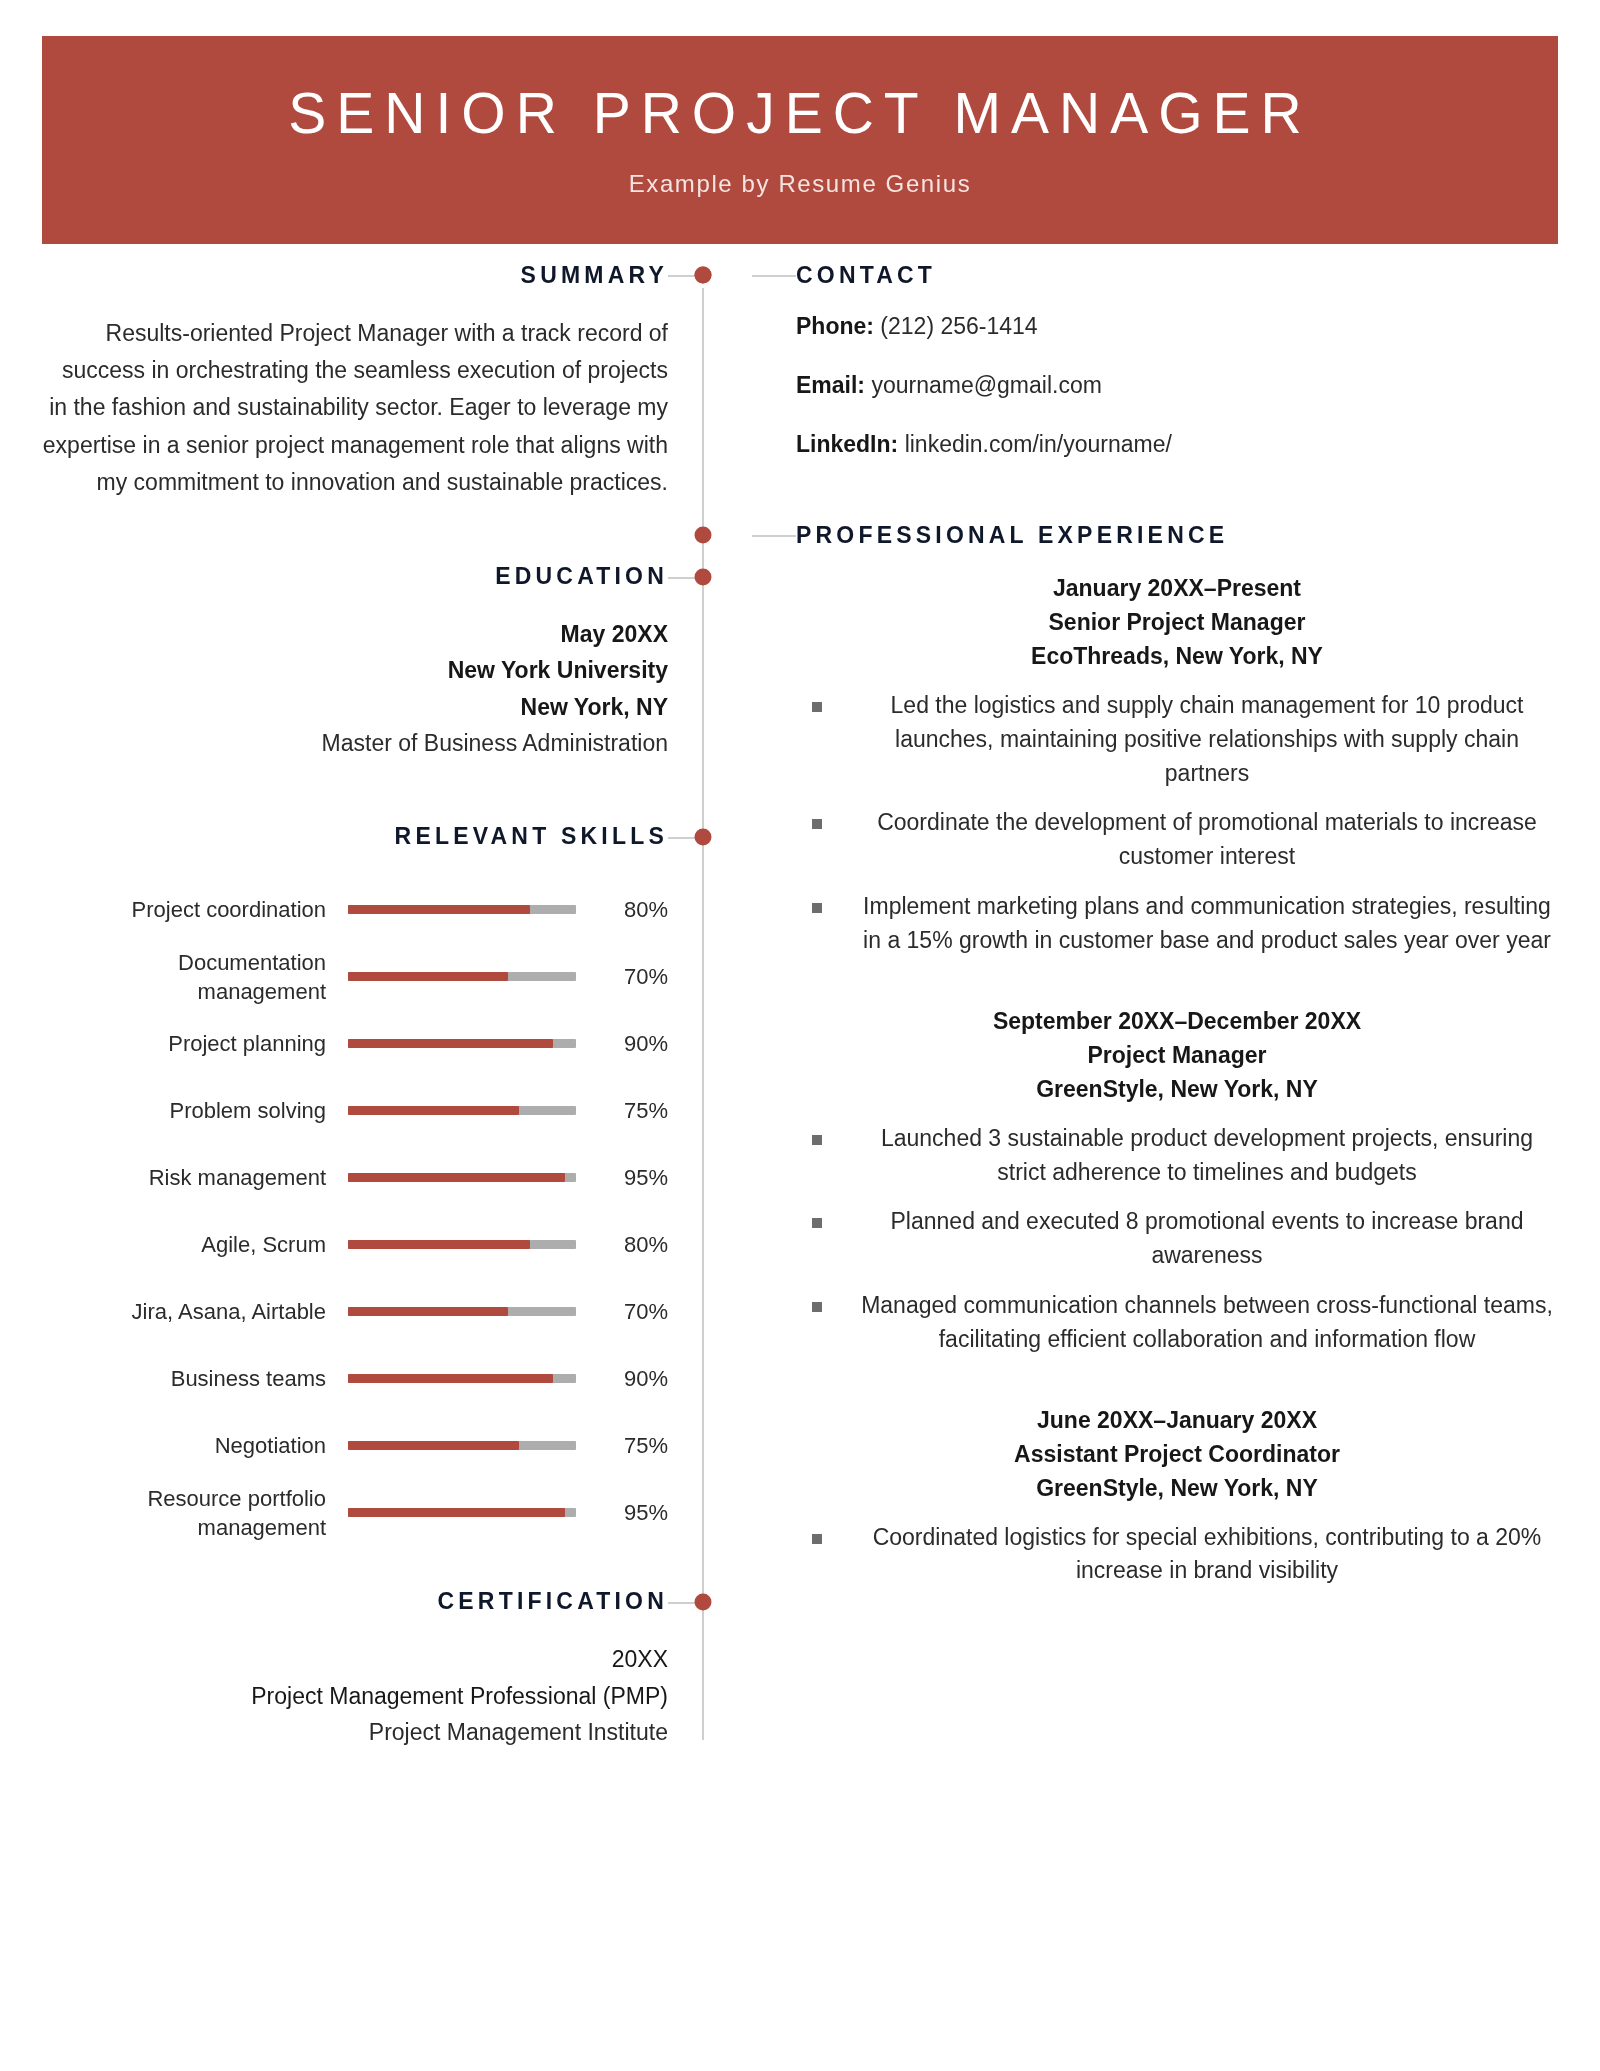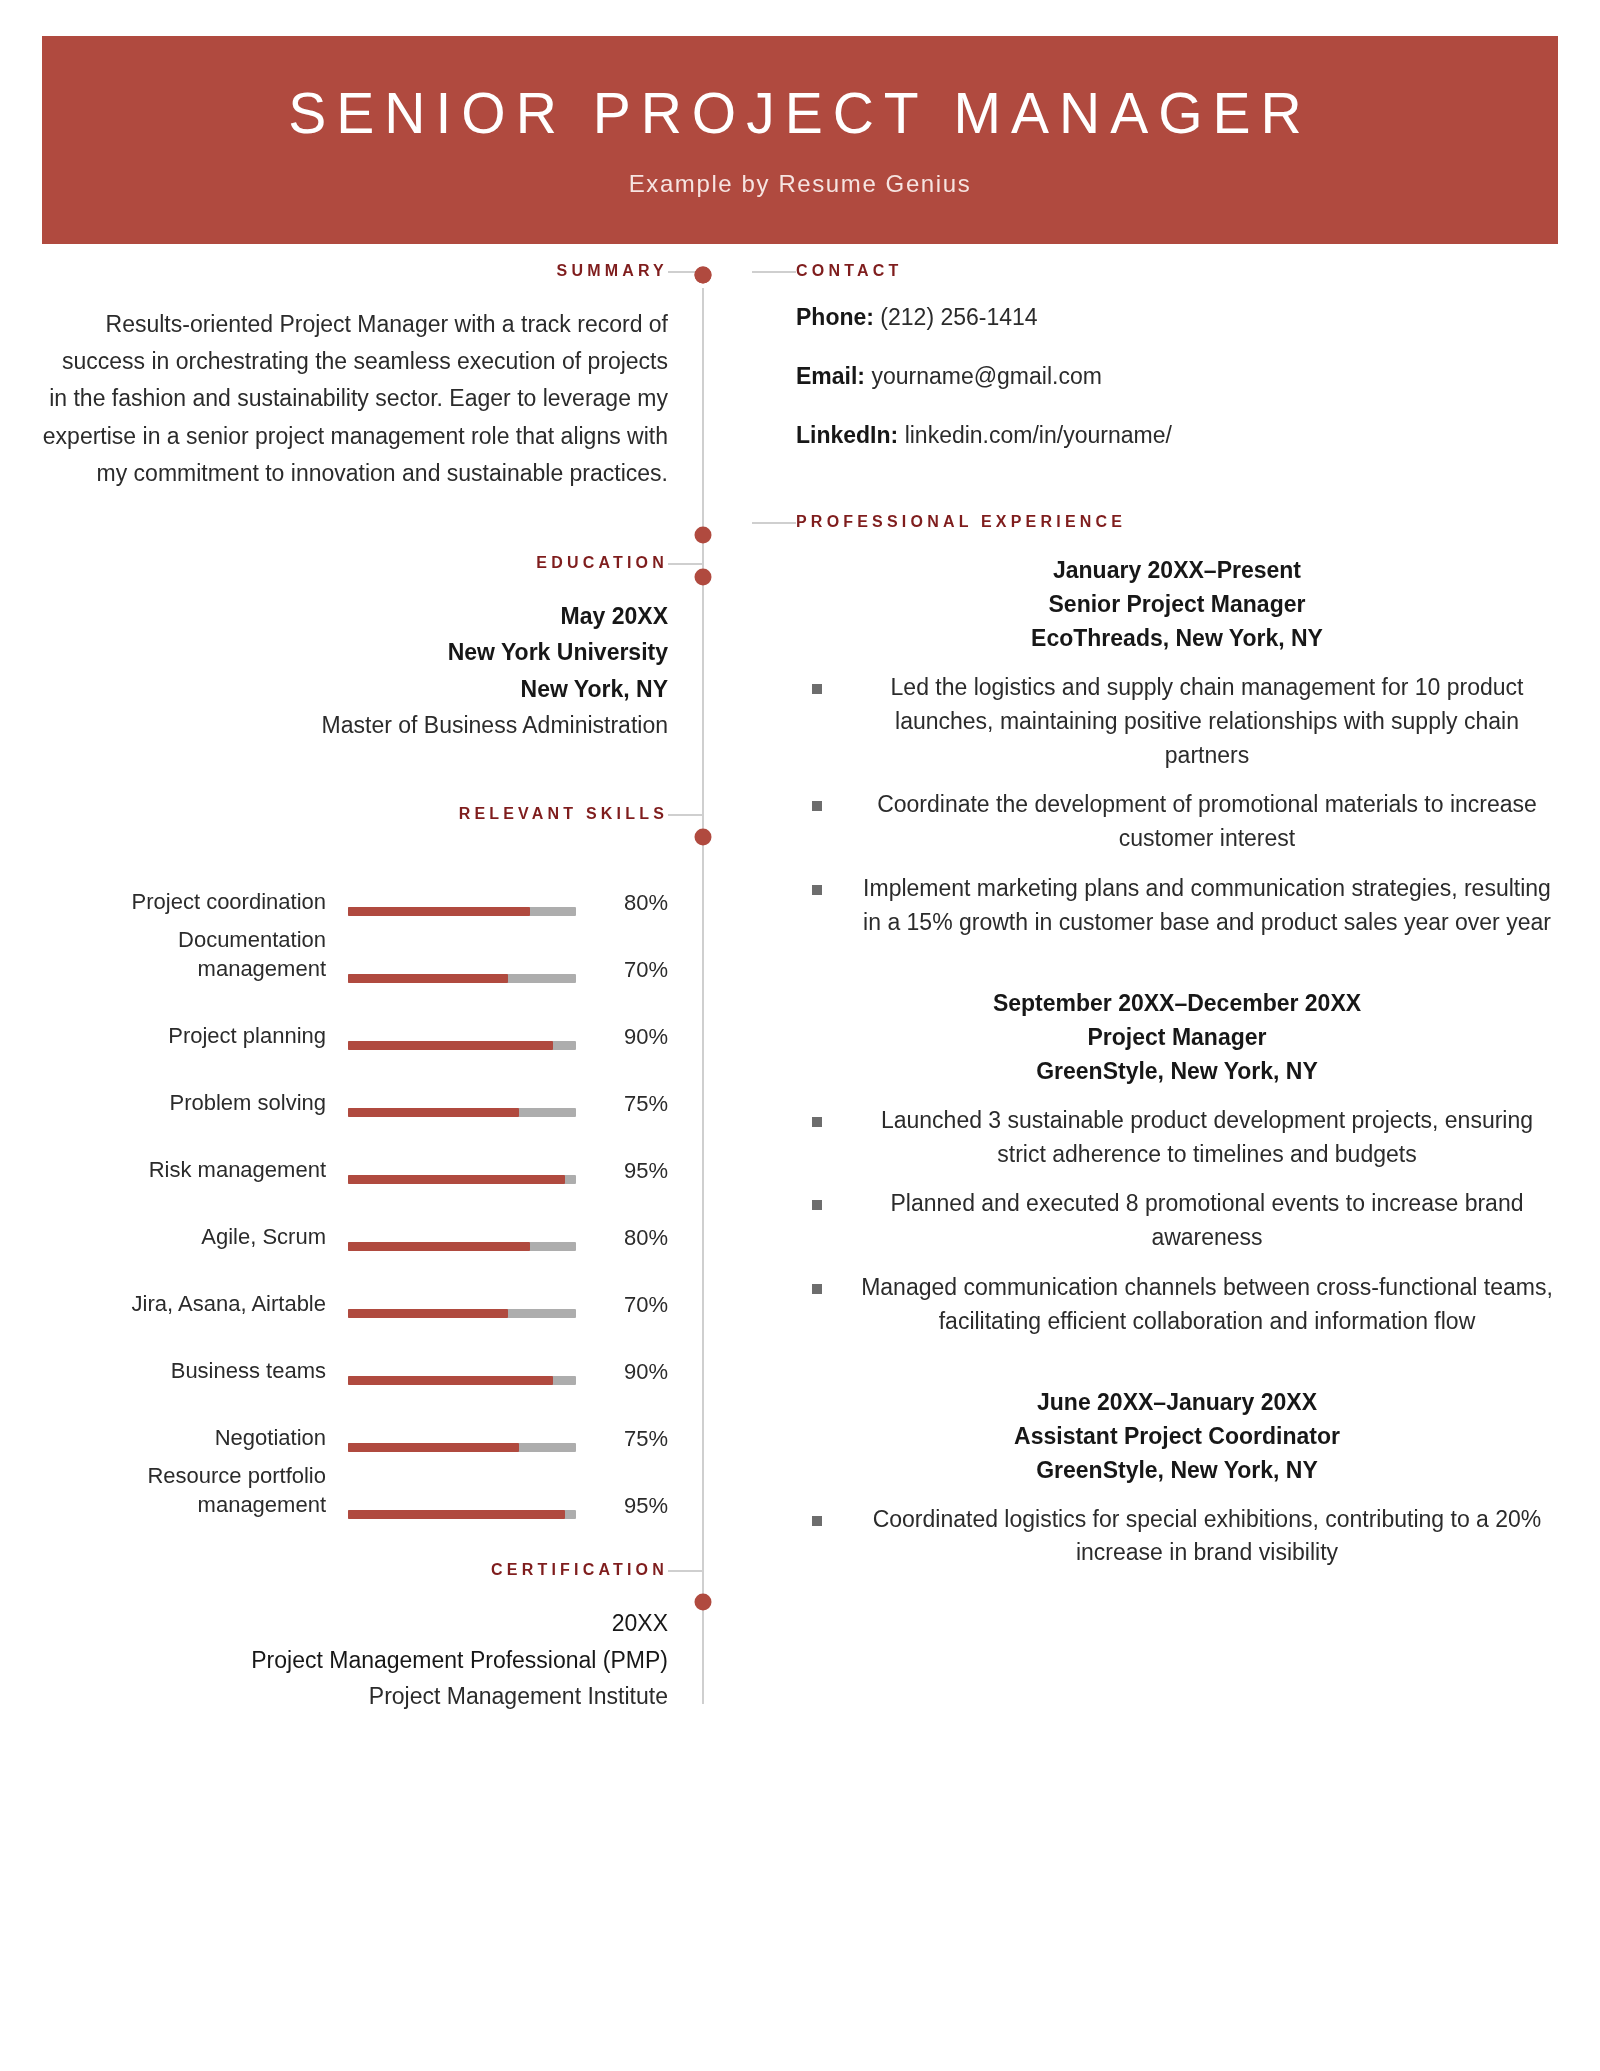--- a/index.html
+++ b/index.html
@@ -75,25 +75,25 @@
 
   .col-right {
     flex: 1 1 auto;
     padding-left: 68px;
     text-align: left;
     margin-left: 24px;
   }
 
   
   .sec-head {
-    font-size: 16px;
+    font-size: 23px;
     font-weight: 700;
     letter-spacing: 4.2px;
     text-transform: uppercase;
-    color: #7f1d1d;
+    color: #0f172a;
     position: relative;
   }
 
   .sec-head.left-head {
     text-align: right;
     margin-bottom: 26px;
   }
   .sec-head.right-head {
     text-align: left;
     margin-bottom: 22px;
@@ -162,21 +162,21 @@
     font-size: 23px;
     font-weight: 400;
     color: #2b2b2b;
   }
 
   
   .skills-list { margin-top: 6px; }
 
   .skill-row {
     display: flex;
-    align-items: flex-end;
+    align-items: center;
     justify-content: flex-end;
     min-height: 67px;
   }
 
   .skill-name {
     flex: 0 0 295px;
     width: 295px;
     text-align: right;
     font-size: 22px;
     line-height: 1.32;

